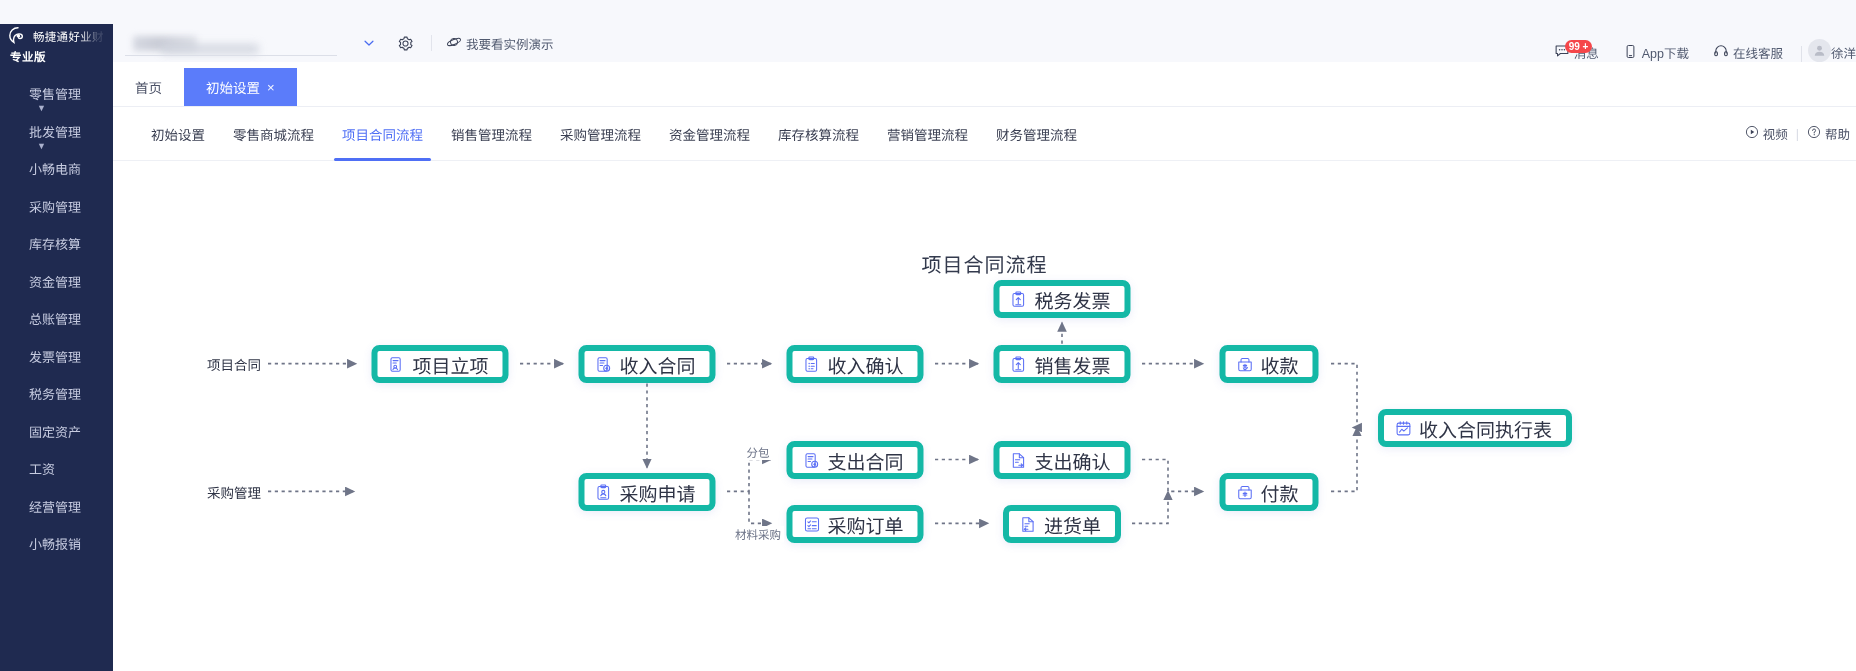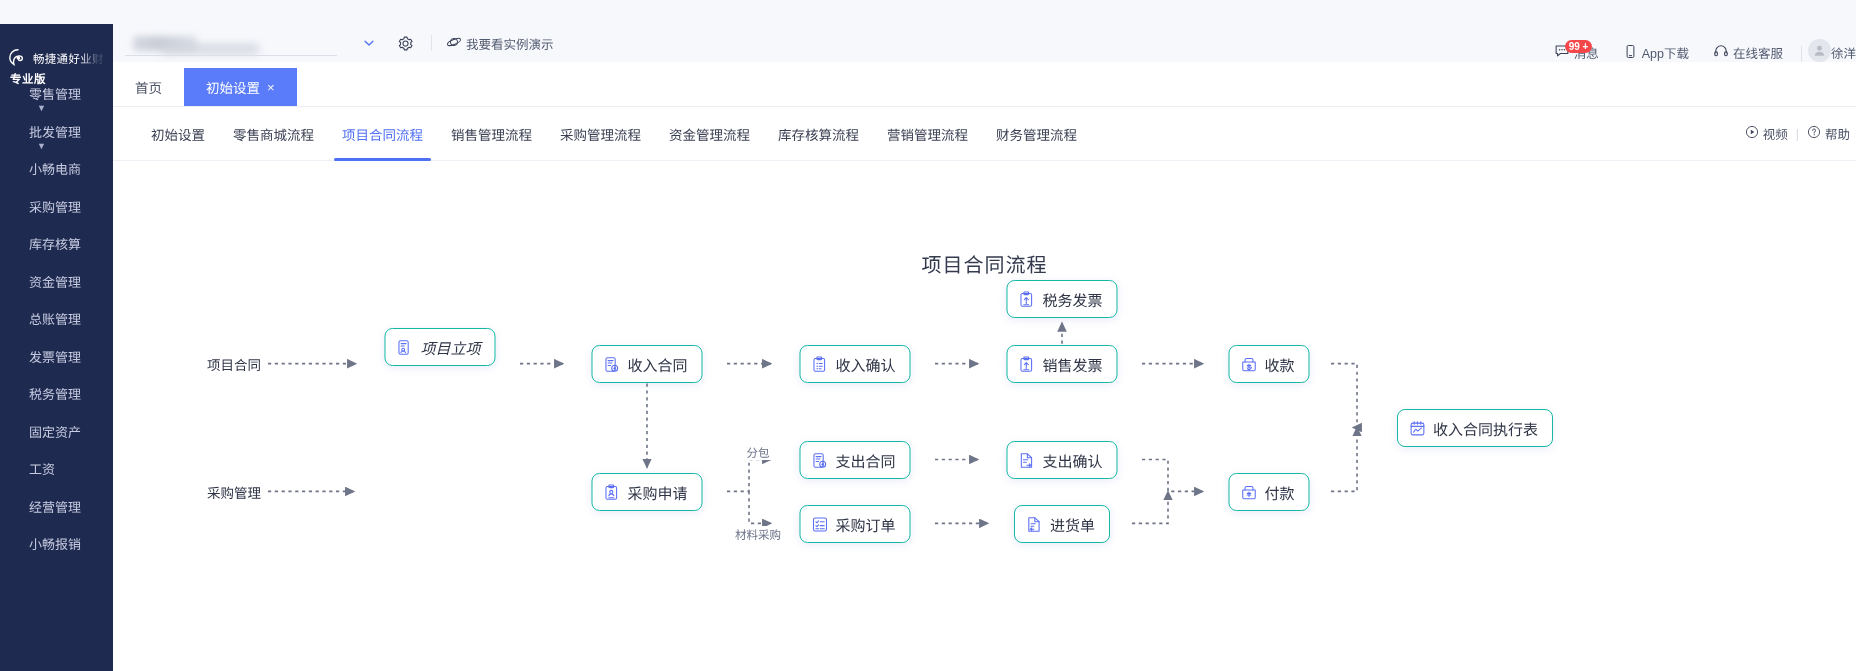--- a/index.html
+++ b/index.html
@@ -14,21 +14,21 @@
 
   
   .sidebar {
     position: absolute; left: 0; top: 24px;
     width: 113px; height: 647px;
     background: #1f2a50;
     overflow: hidden;
   }
   .brand {
     height: 52px; position: relative;
-    padding: 24px 0 0 8px;
+    padding: 2px 0 0 8px;
   }
   .brand-row { display:flex; align-items:center; gap:5px; }
   .brand-logo {
     width: 20px; height: 20px; flex:none;
     display:flex; align-items:center; justify-content:center;
   }
   .brand-name {
     color:#ffffff; font-size:11.5px; letter-spacing:.3px;
     white-space:nowrap; font-weight:500;
     position:relative;
@@ -149,23 +149,23 @@
   
   .diagram{ position:relative; width:100%; height:100%; }
   .diagram-title{
     position:absolute; left:0; right:0; top:88px;
     text-align:center; font-size:20px; color:#333a4d; letter-spacing:1px;
   }
   #flow-svg{ position:absolute; left:0; top:0; width:100%; height:100%; }
   .node{
     position:absolute; height:38px; display:flex; align-items:center;
     gap:7px; padding:0 14px 0 11px; background:#ffffff;
-    border:1px solid #14b8a6; border-radius:8px;
+    border:6px solid #14b8a6; border-radius:8px;
     box-shadow:0 2px 9px rgba(90,110,210,.13);
-    font-size:15px; color:#2f3446; white-space:nowrap; cursor:pointer;
+    font-size:19px; color:#2f3446; white-space:nowrap; cursor:pointer;
     transform: translate(-50%, -50%);
   }
   .node .nicon{ width:17px;height:17px;flex:none;display:flex;align-items:center;justify-content:center;}
   .swimlane-label{
     position:absolute; font-size:13.5px; color:#2f3446; white-space:nowrap;
     transform: translate(-50%,-50%);
   }
   .edge-label{
     position:absolute; font-size:11.5px; color:#6b7287; white-space:nowrap;
     transform: translate(-50%,-50%); background:#fff; padding:0 3px;
@@ -372,21 +372,21 @@
           <path d="M822 299 H865" fill="none" stroke="#6f7588" stroke-width="1.6" stroke-dasharray="3.2 3.6" marker-end="url(#ah)"></path>
           <path d="M822 363 H875" fill="none" stroke="#6f7588" stroke-width="1.6" stroke-dasharray="3.2 3.6" marker-end="url(#ah)"></path>
           <path d="M1029 299 H1055 V331 H1090" fill="none" stroke="#6f7588" stroke-width="1.6" stroke-dasharray="3.2 3.6" marker-end="url(#ah)"></path>
           <path d="M1019 363 H1055 V331" fill="none" stroke="#6f7588" stroke-width="1.6" stroke-dasharray="3.2 3.6" marker-end="url(#ah)"></path>
           <path d="M1218 203 H1244 V267 H1240" fill="none" stroke="#6f7588" stroke-width="1.6" stroke-dasharray="3.2 3.6" marker-end="url(#ah)"></path>
           <path d="M1218 331 H1244 V267" fill="none" stroke="#6f7588" stroke-width="1.6" stroke-dasharray="3.2 3.6" marker-end="url(#ah)"></path>
         </svg>
       <div id="nodes-host" style="position:absolute;left:0;top:0;right:0;bottom:0;">
           <div class="swimlane-label" style="left: 121px; top: 203px;">项目合同</div>
           <div class="swimlane-label" style="left: 121px; top: 331px;">采购管理</div>
-          <div class="node" style="left: 327px; top: 186px; font-style: italic;">
+          <div class="node" style="left: 327px; top: 203px;">
             <span class="nicon">
               <svg width="17" height="17" viewBox="0 0 24 24">
                 <rect x="3.5" y="2.5" width="13" height="19" rx="2" fill="none" stroke="#5b6ff5" stroke-width="1.5" stroke-linecap="round" stroke-linejoin="round"></rect>
                 <line x1="6.5" y1="6.5" x2="13.5" y2="6.5" fill="none" stroke="#5b6ff5" stroke-width="1.5" stroke-linecap="round" stroke-linejoin="round"></line>
                 <line x1="6.5" y1="10" x2="11" y2="10" fill="none" stroke="#5b6ff5" stroke-width="1.5" stroke-linecap="round" stroke-linejoin="round"></line>
                 <circle cx="9.5" cy="15" r="2" fill="none" stroke="#5b6ff5" stroke-width="1.5" stroke-linecap="round" stroke-linejoin="round"></circle>
                 <path d="M6.3 19.4c.4-1.6 1.7-2.5 3.2-2.5s2.8.9 3.2 2.5" fill="none" stroke="#5b6ff5" stroke-width="1.5" stroke-linecap="round" stroke-linejoin="round"></path>
               </svg>
             </span>
             <span>项目立项</span>

